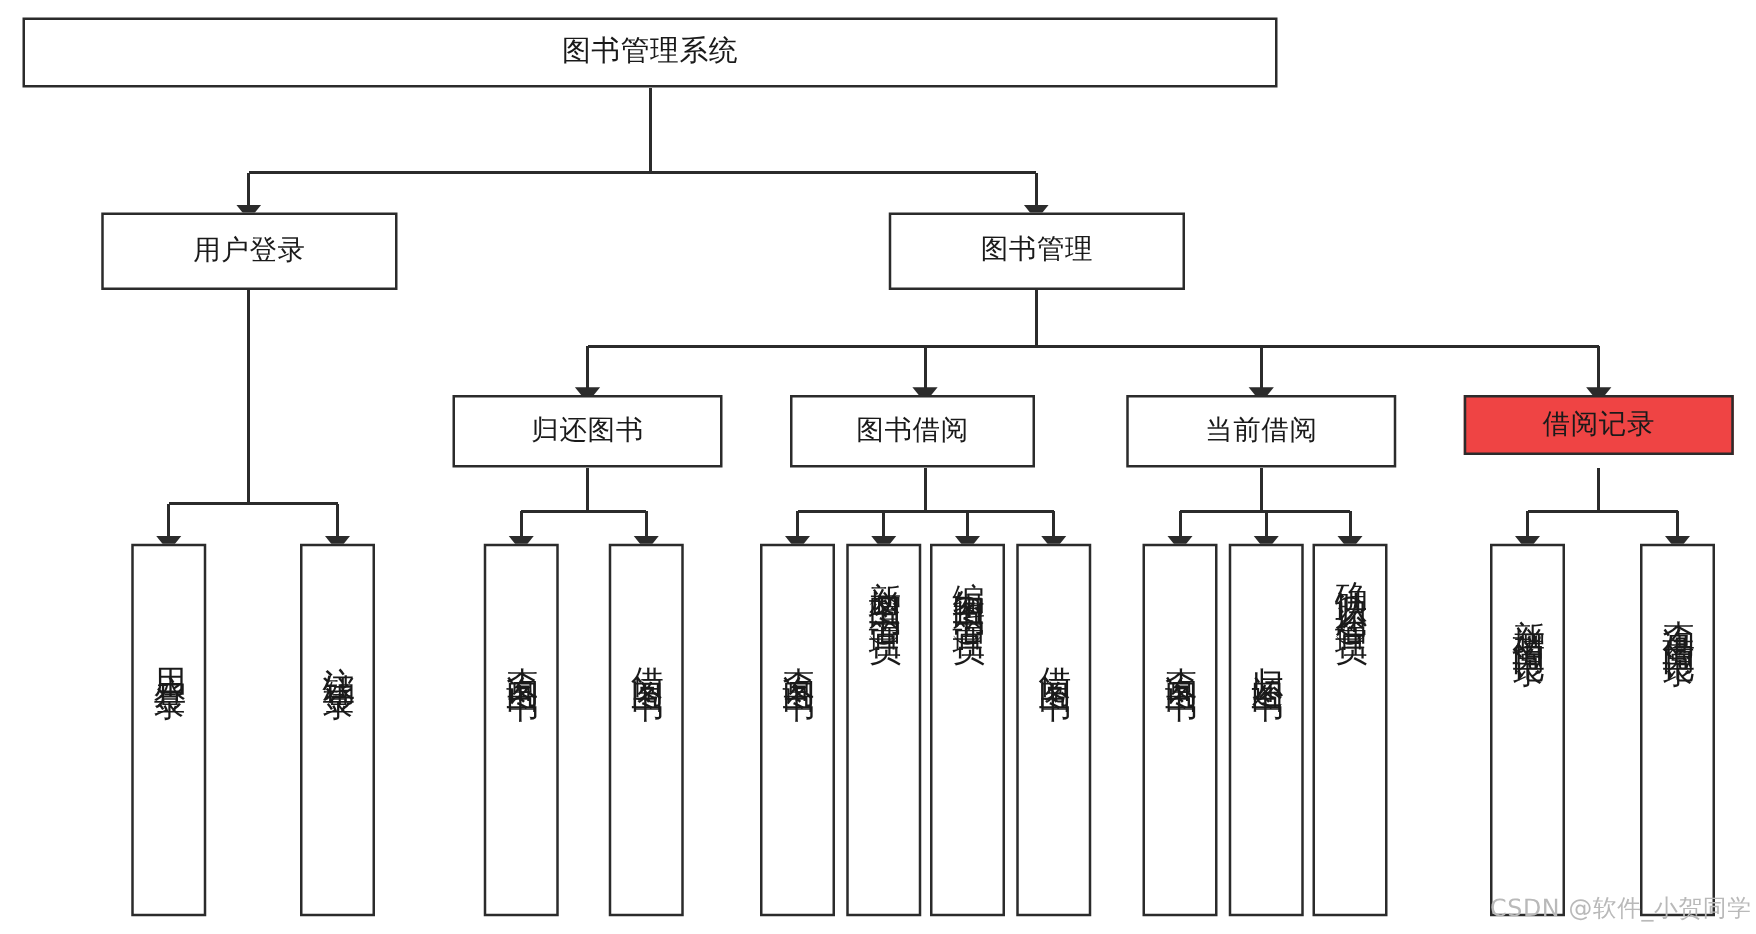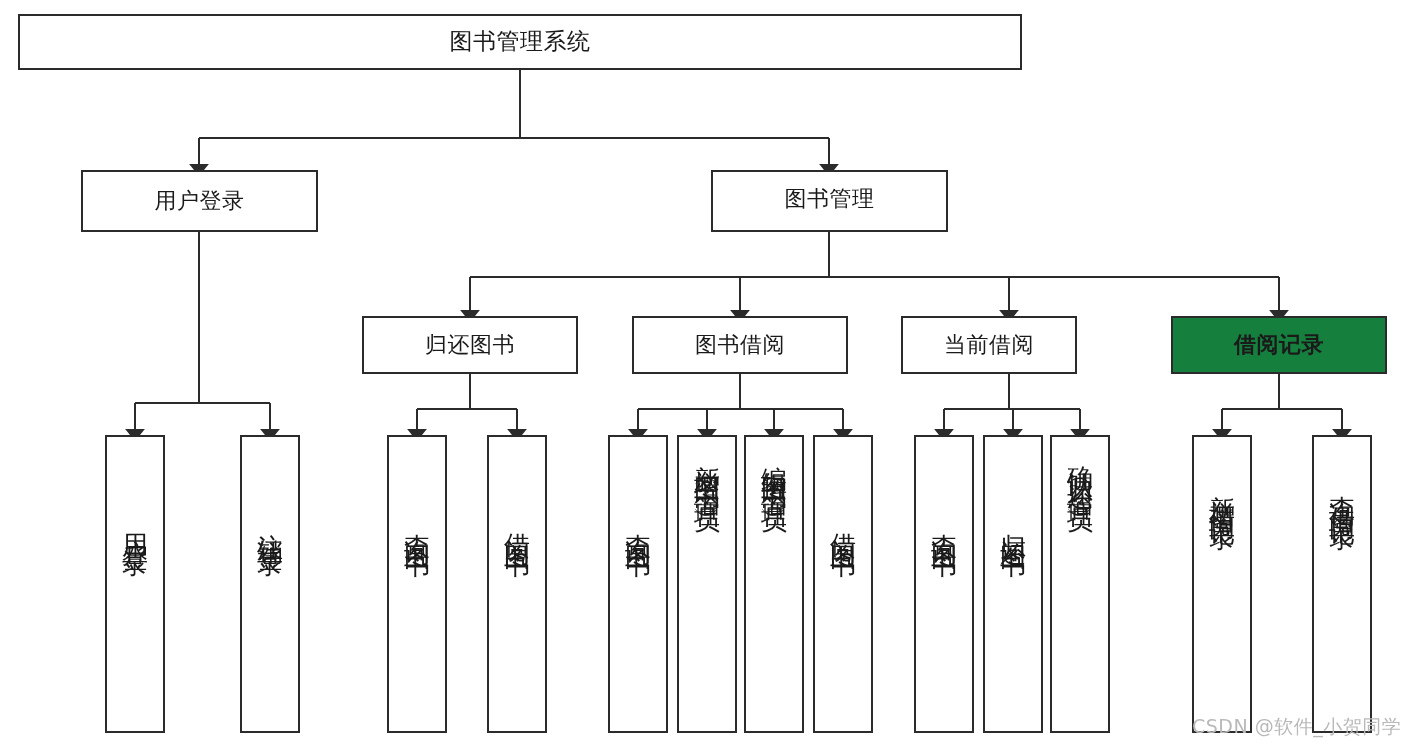--- a/index.html
+++ b/index.html
@@ -128,27 +128,27 @@
       </div>
       <div class="node horiz" style="left: 81px; top: 170px; width: 237px; height: 62px; border-color: rgb(43, 43, 43); background: rgb(255, 255, 255);">
         <span class="node-label" style="color: rgb(26, 26, 26);">用户登录</span>
       </div>
       <div class="node horiz" style="left: 711px; top: 170px; width: 237px; height: 62px; border-color: rgb(43, 43, 43); background: rgb(255, 255, 255);">
         <span class="node-label" style="color: rgb(26, 26, 26); font-family: Liberation Mono, monospace;">图书管理</span>
       </div>
       <div class="node horiz" style="left: 362px; top: 316px; width: 216px; height: 58px; border-color: rgb(43, 43, 43); background: rgb(255, 255, 255);">
         <span class="node-label" style="color: rgb(26, 26, 26);">归还图书</span>
       </div>
-      <div class="node horiz" style="left: 632px; top: 316px; width: 216px; height: 58px; border-color: rgb(43, 43, 43); background: rgb(255, 255, 255);">
+      <div class="node horiz" style="left: 632px; top: 316px; width: 196px; height: 58px; border-color: rgb(43, 43, 43); background: rgb(255, 255, 255);">
         <span class="node-label" style="color: rgb(26, 26, 26);">图书借阅</span>
       </div>
-      <div class="node horiz" style="left: 901px; top: 316px; width: 176px; height: 58px; border-color: rgb(43, 43, 43); background: rgb(255, 255, 255);">
+      <div class="node horiz" style="left: 901px; top: 316px; width: 216px; height: 58px; border-color: rgb(43, 43, 43); background: rgb(255, 255, 255);">
         <span class="node-label" style="color: rgb(26, 26, 26);">当前借阅</span>
       </div>
-      <div class="node horiz" style="left: 1171px; top: 316px; width: 216px; height: 58px; border-color: rgb(43, 43, 43); background: #15803d; font-weight: bold;">
+      <div class="node horiz" style="left: 1171px; top: 316px; width: 216px; height: 48px; border-color: rgb(43, 43, 43); background: #ef4444;">
         <span class="node-label" style="color: rgb(26, 26, 26);">借阅记录</span>
       </div>
       <div class="node vert" style="left: 105px; top: 435px; width: 60px; height: 298px; border-color: rgb(43, 43, 43); background: rgb(255, 255, 255);">
         <span class="node-label" style="color: rgb(26, 26, 26); margin-top: 76px;">用户登录</span>
       </div>
       <div class="node vert" style="left: 240px; top: 435px; width: 60px; height: 298px; border-color: rgb(43, 43, 43); background: rgb(255, 255, 255);">
         <span class="node-label" style="color: rgb(26, 26, 26); margin-top: 76px;">注销登录</span>
       </div>
       <div class="node vert" style="left: 387px; top: 435px; width: 60px; height: 298px; border-color: rgb(43, 43, 43); background: rgb(255, 255, 255);">
         <span class="node-label" style="color: rgb(26, 26, 26); margin-top: 76px;">查询图书</span>

